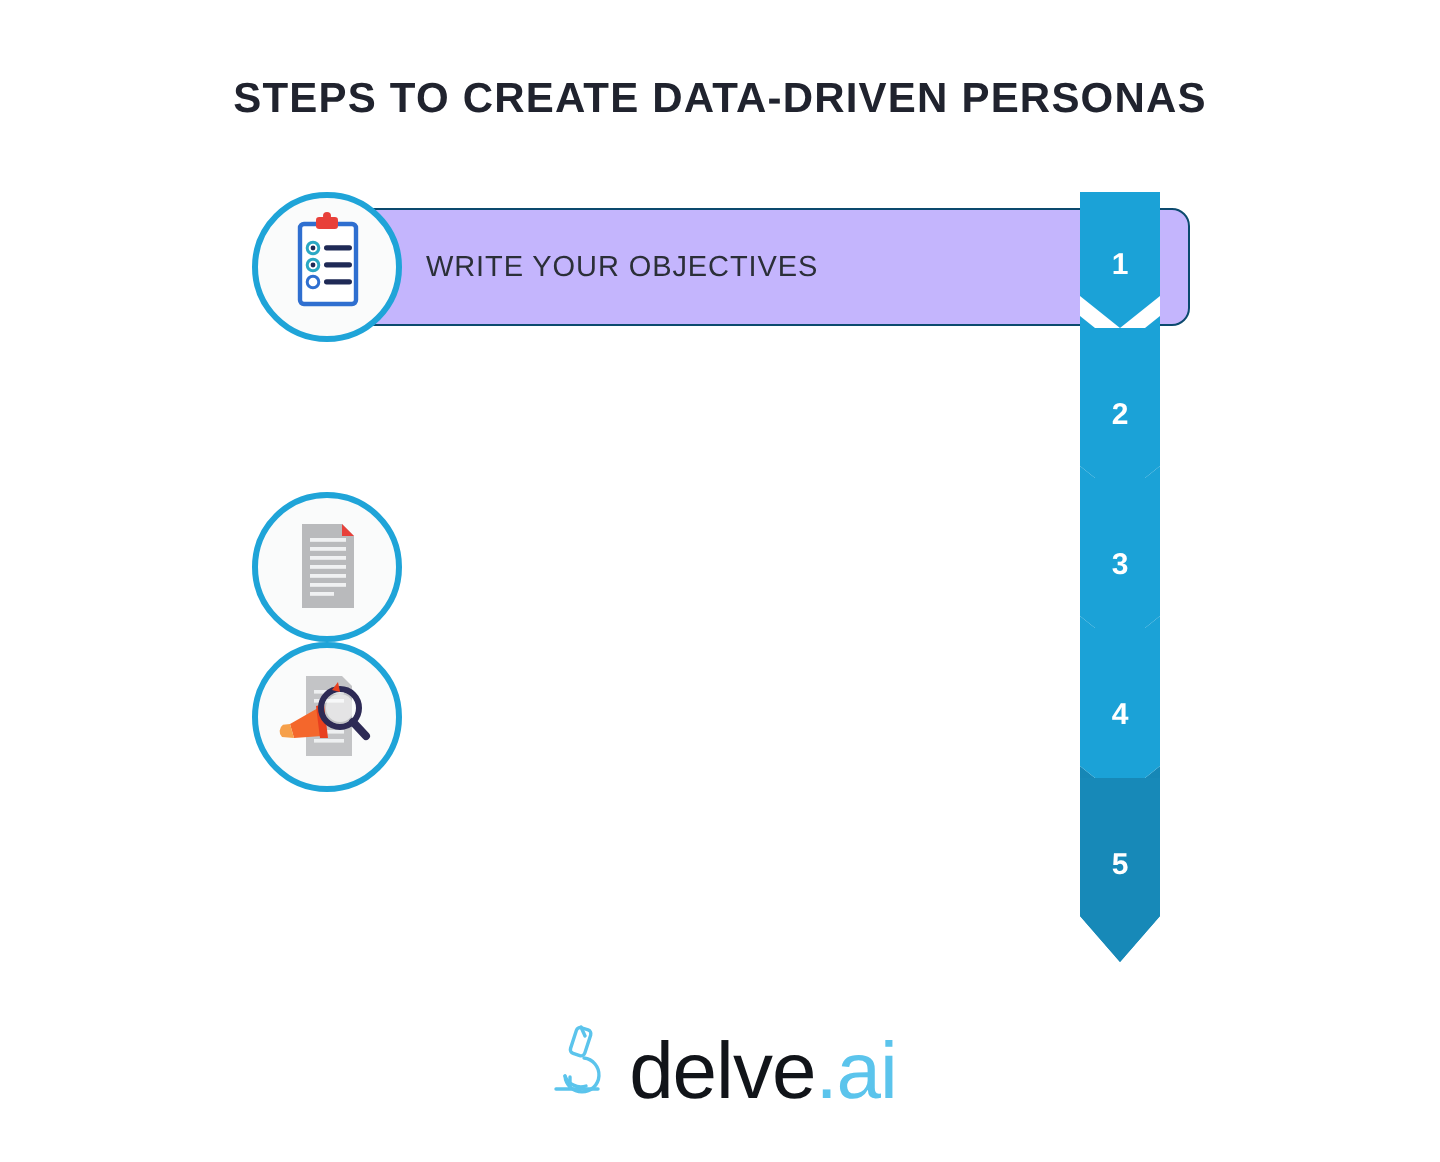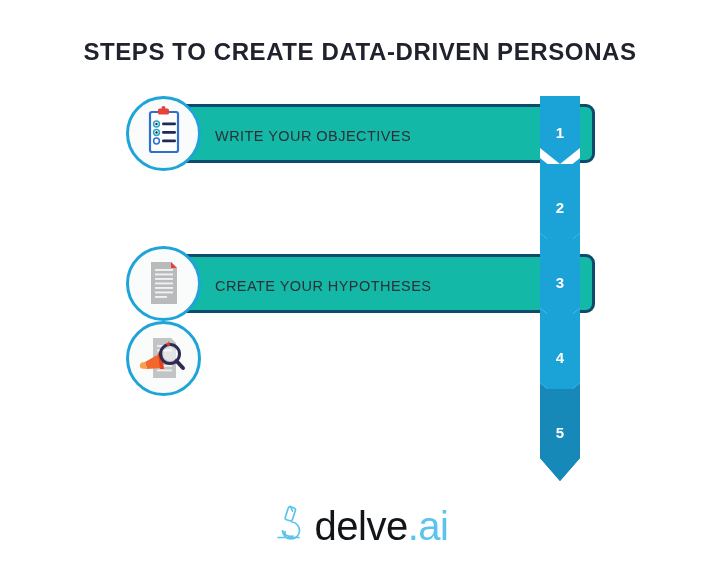--- a/index.html
+++ b/index.html
@@ -15,21 +15,21 @@
     position: relative;
   }
 
   
   .title {
     position: absolute;
     top: 38px;
     left: 0;
     width: 720px;
     text-align: center;
-    font-size: 24px;
+    font-size: 21px;
     font-weight: 700;
     letter-spacing: 0.6px;
     color: #20232e;
     font-family: "Liberation Sans", sans-serif;
   }
 
   
   .steps {
     position: absolute;
     top: 96px;
@@ -45,22 +45,22 @@
     height: 75px;
   }
 
   
   .pill {
     position: absolute;
     left: 163px;
     top: 8px;
     width: 432px;
     height: 59px;
-    background: #14b8a6;
-    border: 3px solid #0c4a6e;
+    background: #c4b5fd;
+    border: 1px solid #0c4a6e;
     border-radius: 9px;
     box-sizing: border-box;
   }
   .pill-label {
     position: absolute;
     left: 49px;
     top: 0;
     height: 59px;
     line-height: 59px;
     font-size: 14.5px;
@@ -105,21 +105,21 @@
   }
 
   
   .logo {
     position: absolute;
     left: 0;
     top: 496px;
     width: 720px;
     height: 60px;
     display: flex;
-    align-items: center;
+    align-items: flex-end;
     justify-content: center;
     gap: 9px;
   }
   .logo-mark { display: block; }
   .logo-text {
     font-size: 40px;
     letter-spacing: -0.5px;
     color: #111419;
     font-family: "Liberation Sans", sans-serif;
     line-height: 1;
@@ -151,23 +151,20 @@
           <rect x="33" y="32.1" width="14" height="2.6" rx="1.3" fill="#1f2a56"></rect>
           <circle cx="27.5" cy="42" r="2.9" fill="none" stroke="#2f6fd0" stroke-width="1.5"></circle>
           <rect x="33" y="40.6" width="14" height="2.6" rx="1.3" fill="#1f2a56"></rect>
         </svg>
       </span>
     </div>
   </div>
 
 
   <div class="row" style="top:150px;">
-    <div class="pill">
-      <span class="pill-label">CREATE YOUR HYPOTHESES</span>
-    </div>
     <div class="badge">
       <span>
         <svg width="69" height="69" viewBox="0 0 69 69">
           <path d="M22 13 H42 L48 19 V55 H22 Z" fill="#b9babc"></path>
           <path d="M42 13 L48 19 H42 Z" fill="#e8403a"></path>
           <rect x="26" y="20" width="18" height="1.9" fill="#f0f1f2"></rect>
           <rect x="26" y="24.5" width="18" height="1.9" fill="#f0f1f2"></rect>
           <rect x="26" y="29" width="18" height="1.9" fill="#f0f1f2"></rect>
           <rect x="26" y="33.5" width="18" height="1.9" fill="#f0f1f2"></rect>
           <rect x="26" y="38" width="18" height="1.9" fill="#f0f1f2"></rect>

